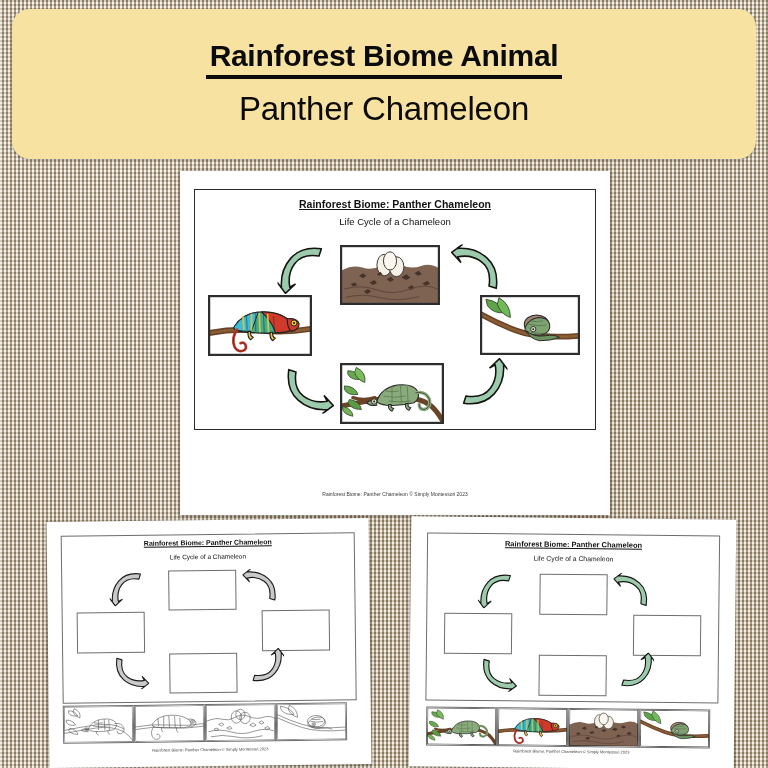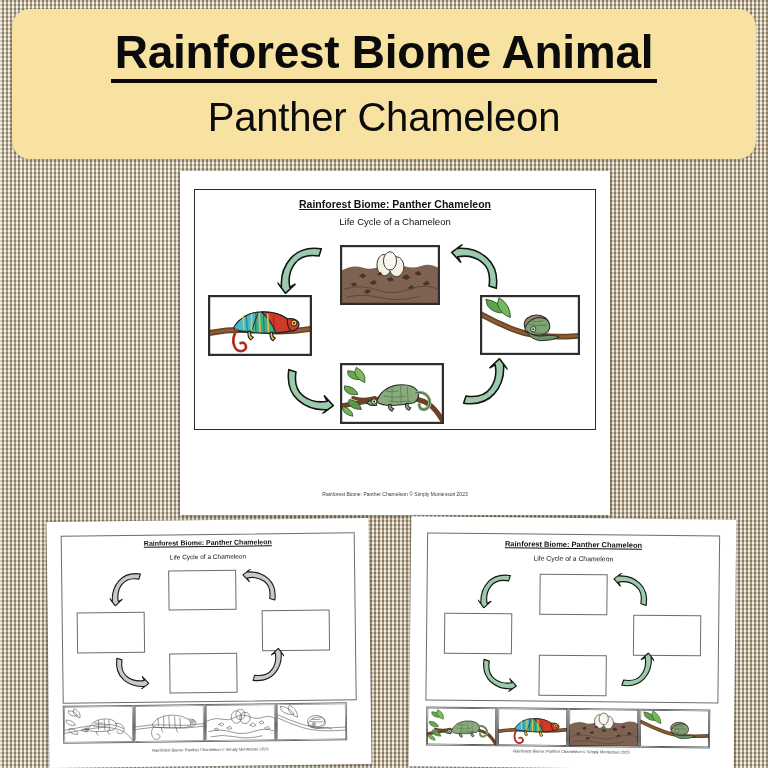--- a/index.html
+++ b/index.html
@@ -32,26 +32,26 @@
   }
 
   
   #banner{
     position:absolute;left:12px;top:9px;width:744px;height:150px;
     background:#f7e2a2;border-radius:18px;
     box-shadow:0 1px 2px rgba(0,0,0,.25);
     display:flex;flex-direction:column;align-items:center;justify-content:center;
   }
   #banner .line1{
-    font-size:46px;line-height:1.08;font-weight:700;color:#0b0b0b;
+    font-size:30px;line-height:1.08;font-weight:700;color:#0b0b0b;
     border-bottom:4px solid #0b0b0b;padding:0 4px 2px 4px;white-space:nowrap;
     letter-spacing:-.3px;
   }
   #banner .line2{
-    font-size:40px;line-height:1.12;font-weight:400;color:#0b0b0b;
+    font-size:33px;line-height:1.12;font-weight:400;color:#0b0b0b;
     margin-top:12px;white-space:nowrap;letter-spacing:-.2px;
   }
 
   
   .sheet{position:absolute;background:#fff;box-shadow:0 1px 4px rgba(0,0,0,.38);}
   .sheet .frame{position:absolute;border:1.5px solid #2a2a2a;box-sizing:border-box;}
   .sheet .ttl{
     position:absolute;left:0;right:0;text-align:center;color:#111;
     font-weight:600;text-decoration:underline;white-space:nowrap;
   }

